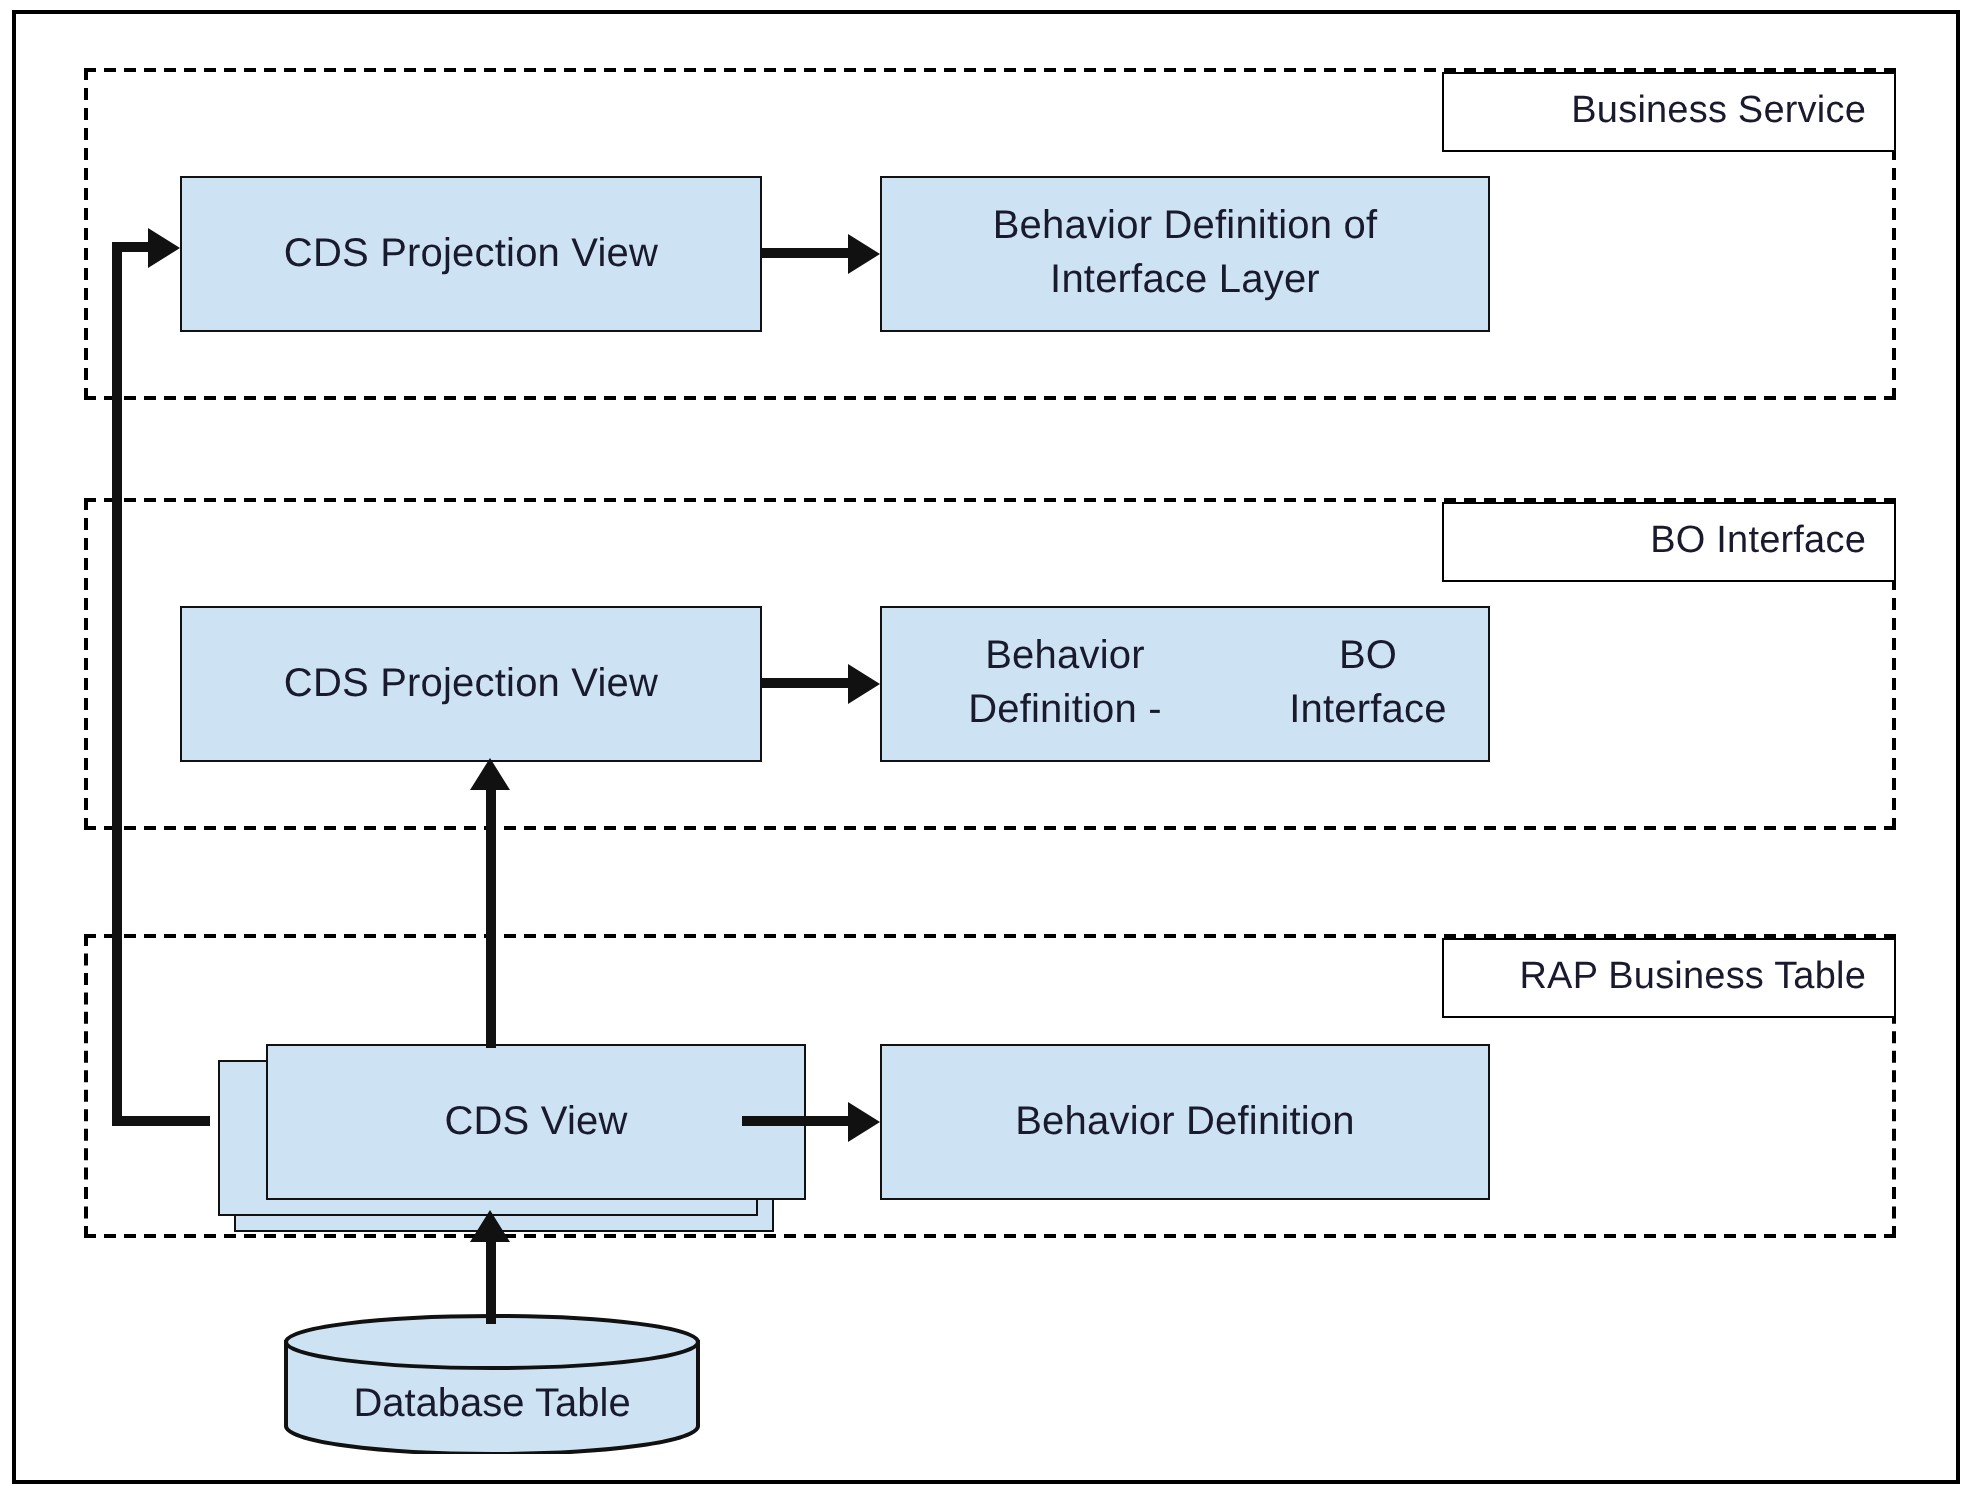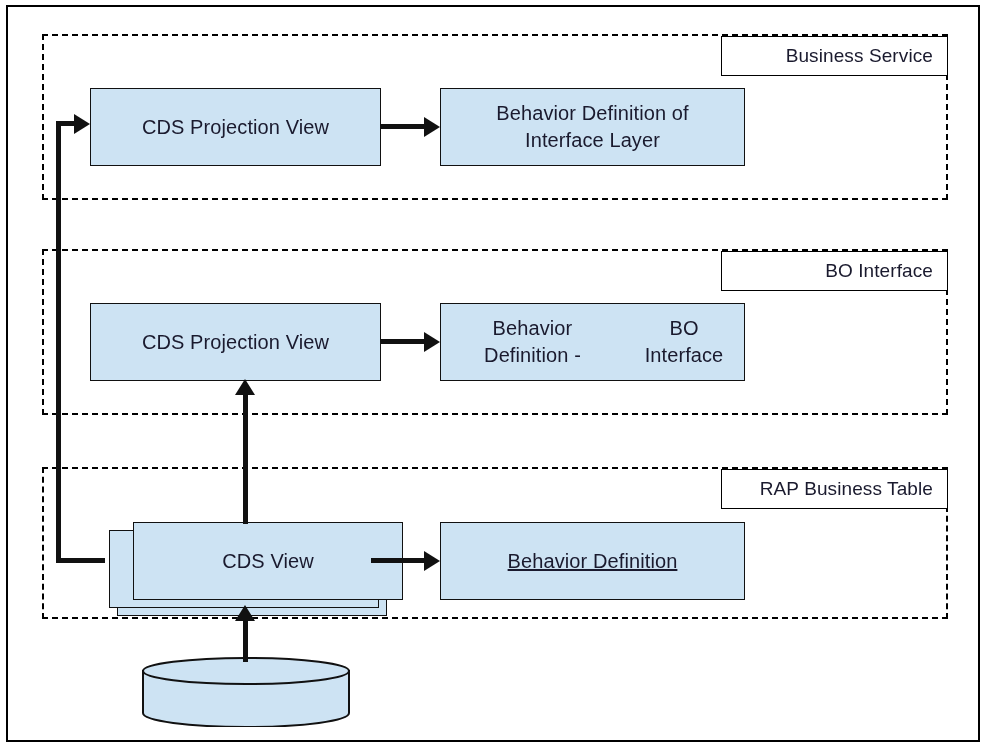--- a/index.html
+++ b/index.html
@@ -167,35 +167,36 @@
     <span>RAP Business Table</span>
   </div>
 
   <div class="stack-shadow" style="left:117px; top:538px; width:270px; height:78px;"></div>
   <div class="stack-shadow" style="left:109px; top:530px; width:270px; height:78px;"></div>
 
   <div class="artifact" style="left:101px; top:522px; width:270px; height:78px;margin-left:32px;">
     <span>CDS View</span>
   </div>
 
-  <div class="artifact" style="left:440px; top:522px; width:305px; height:78px;text-decoration:underline;">
+  <div class="artifact" style="left:440px; top:522px; width:305px; height:78px;">
     <span>Behavior Definition</span>
   </div>
 
   <div class="conn conn-h" style="left:371px; top:558px; width:57px;"></div>
   <div class="arrow-head arrow-right" style="left:424px; top:551px;"></div>
 
   <div class="conn conn-v" style="left:243px; top:394px; height:130px;"></div>
   <div class="arrow-head arrow-up" style="left:235px; top:379px;"></div>
 
   <div class="cylinder" style="left:141px; top:657px; width:210px; height:70px;">
     <svg width="210" height="70" viewBox="0 0 210 70">
       <path d="M2,14 L2,56 A103,14 0 0 0 208,56 L208,14 Z" fill="#cde3f3" stroke="#111111" stroke-width="2"></path>
       <ellipse cx="105" cy="14" rx="103" ry="13" fill="#cde3f3" stroke="#111111" stroke-width="2"></ellipse>
     </svg>
+    <div class="cyl-label" style="top:34px;">Database Table</div>
   </div>
 
   <div class="conn conn-v" style="left:243px; top:620px; height:42px;"></div>
   <div class="arrow-head arrow-up" style="left:235px; top:605px;"></div>
 
   <div class="conn conn-h" style="left:56px; top:558px; width:49px;"></div>
 
   <div class="conn conn-v" style="left:56px; top:121px; height:442px;"></div>
 
   <div class="conn conn-h" style="left:56px; top:121px; width:24px;"></div>

